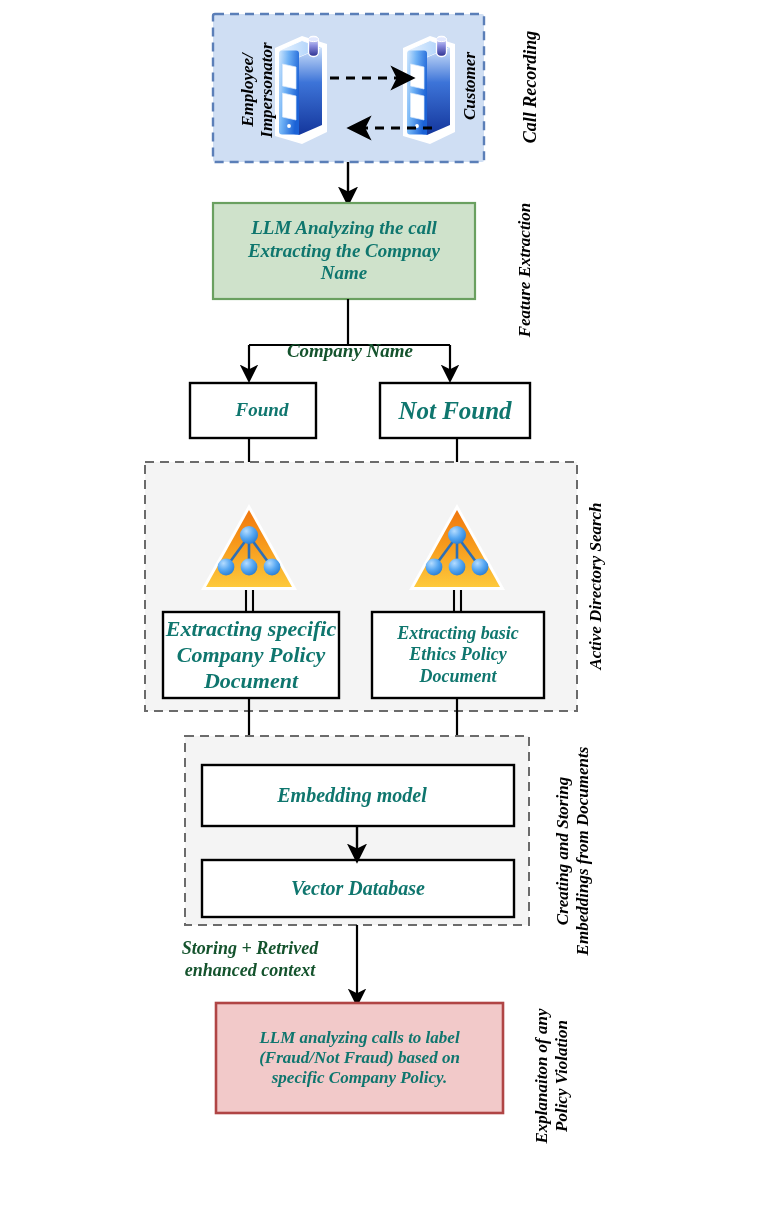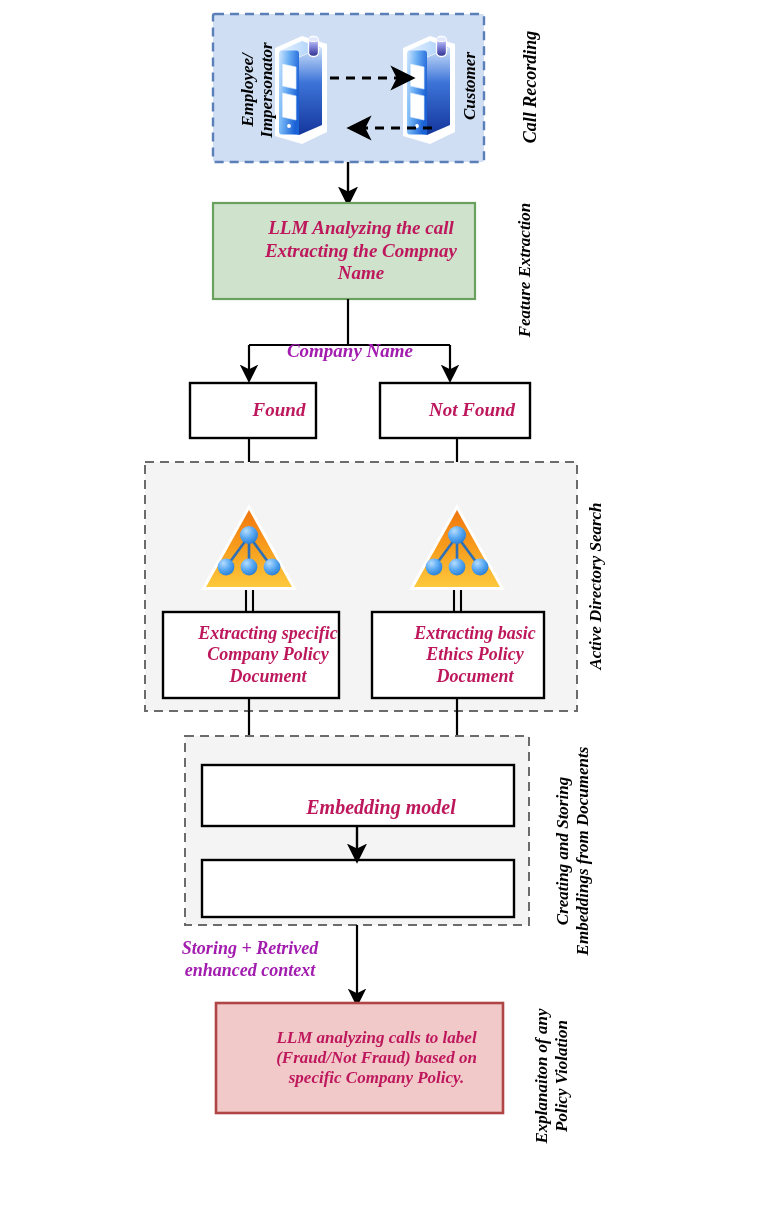--- a/index.html
+++ b/index.html
@@ -27,25 +27,24 @@
   }
   
   .boxtext {
     position: absolute;
     display: flex;
     align-items: center;
     justify-content: center;
     text-align: center;
     font-style: italic;
     font-weight: bold;
-    color: #be185d;
+    color: #0f766e;
     line-height: 1.18;
     white-space: pre-line;
     pointer-events: none;
-    padding-left: 17px;
   }
   
   .vlabel {
     position: absolute;
     font-style: italic;
     font-weight: bold;
     color: #000000;
     white-space: pre-line;
     text-align: center;
     line-height: 1.15;
@@ -62,21 +61,21 @@
     white-space: pre-line;
     text-align: center;
     line-height: 1.12;
     transform-origin: 50% 50%;
     transform: rotate(-90deg);
   }
   .freetext {
     position: absolute;
     font-style: italic;
     font-weight: bold;
-    color: #a21caf;
+    color: #14532d;
     white-space: pre-line;
     text-align: center;
     line-height: 1.2;
   }
 </style>
 </head>
 <body>
 
 <div id="stage">
 
@@ -259,32 +258,33 @@
 Policy Violation</div>
 
   <div class="boxtext" style="left:213px; top:203px; width:262px; height:96px; font-size:19px;">LLM Analyzing the call
 Extracting the Compnay
 Name</div>
 
   <div class="freetext" style="left:262px; top:340px; width:176px; font-size:19px;">Company Name</div>
 
   <div class="boxtext" style="left:190px; top:383px; width:144px; height:55px; font-size:19px;">Found</div>
 
-  <div class="boxtext" style="left:380px; top:383px; width:150px; height:55px; font-size:19px;">Not Found</div>
-
-  <div class="boxtext" style="left:163px; top:612px; width:176px; height:86px; font-size:18px;">Extracting specific
+  <div class="boxtext" style="left:380px; top:383px; width:150px; height:55px; font-size:25px;">Not Found</div>
+
+  <div class="boxtext" style="left:163px; top:612px; width:176px; height:86px; font-size:22px;">Extracting specific
 Company Policy
 Document</div>
 
   <div class="boxtext" style="left:372px; top:612px; width:172px; height:86px; font-size:18px;border-radius:18px;">Extracting basic
 Ethics Policy
 Document</div>
 
-  <div class="boxtext" style="left:208px; top:765px; width:312px; height:61px; font-size:20px;margin-top:12px;">Embedding model</div>
-
+  <div class="boxtext" style="left:196px; top:765px; width:312px; height:61px; font-size:20px;">Embedding model</div>
+
+  <div class="boxtext" style="left:202px; top:860px; width:312px; height:57px; font-size:20px;">Vector Database</div>
 
   <div class="freetext" style="left:150px; top:938px; width:200px; font-size:18px;">Storing + Retrived
 enhanced context</div>
 
   <div class="boxtext" style="left:216px; top:1003px; width:287px; height:110px; font-size:17px;">LLM analyzing calls to label
 (Fraud/Not Fraud) based on
 specific Company Policy.</div>
 
 </div>
 

